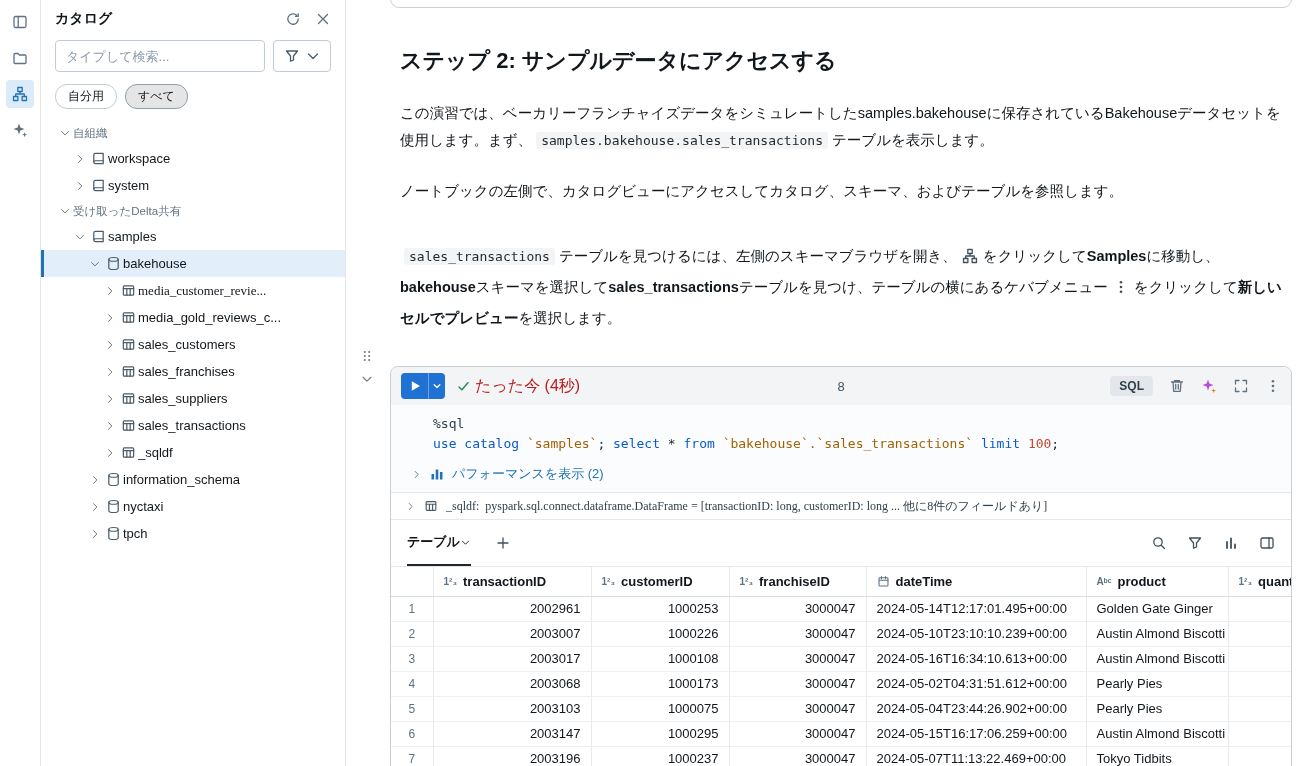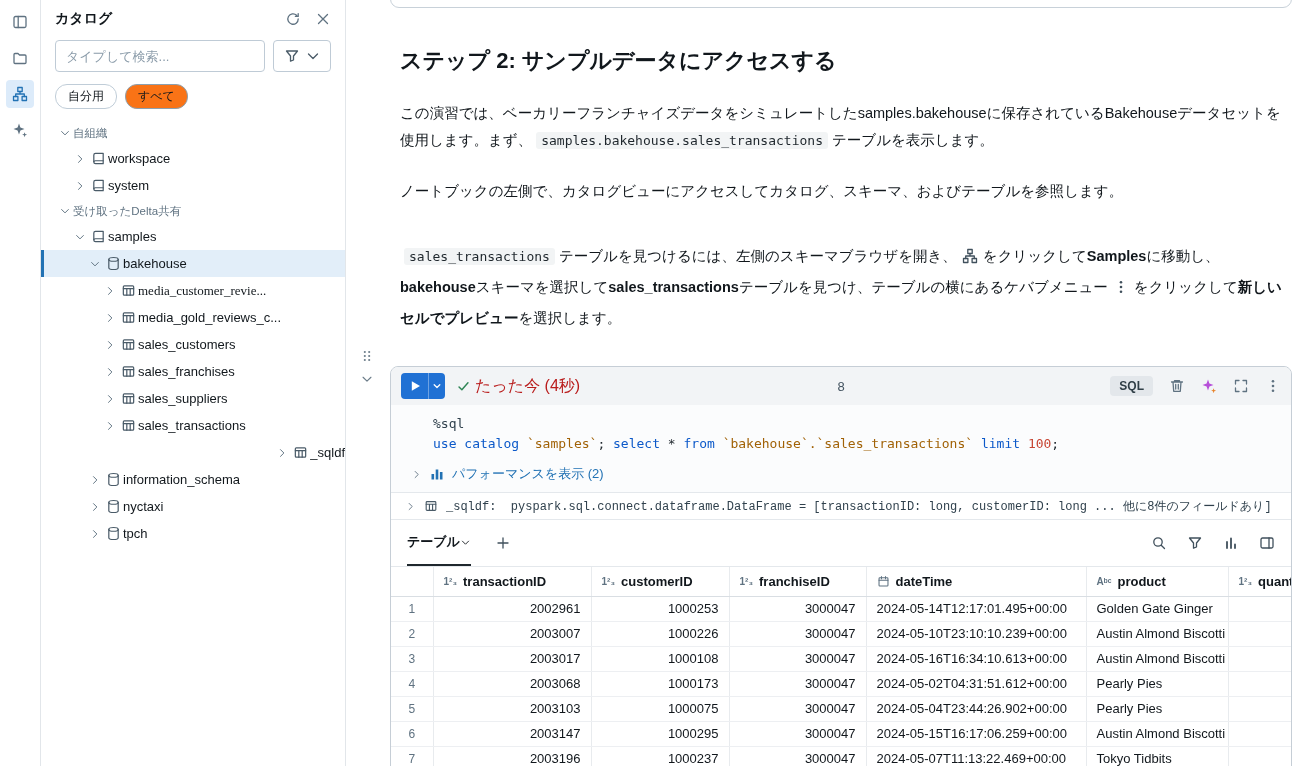--- a/index.html
+++ b/index.html
@@ -23,21 +23,21 @@
   .catalog-panel { width:305px; border-right:1px solid var(--border); flex:none; padding:10px 14px 0 14px; overflow:hidden; background:#fff; }
   .panel-head { display:flex; align-items:center; }
   .panel-title { font-size:14px; font-weight:700; flex:1; }
   .panel-head .ic { color:var(--sub); margin-left:14px; cursor:pointer; }
   .search-row { display:flex; gap:8px; margin-top:12px; }
   .search-input { flex:1; height:32px; border:1px solid #BFCBD6; border-radius:4px; padding:0 10px; font-size:13px; color:var(--txt); font-family:inherit; outline:none; }
   .search-input::placeholder { color:#8A9BA9; }
   .filter-btn { width:58px; height:32px; border:1px solid #BFCBD6; border-radius:4px; display:flex; align-items:center; justify-content:center; gap:5px; color:#4A5B68; cursor:pointer; background:#fff; }
   .pill-row { display:flex; gap:8px; margin-top:12px; }
   .pill { font-size:12px; padding:3px 12px; border-radius:12px; border:1px solid #C0CDD8; background:#fff; color:var(--txt); cursor:pointer; }
-  .pill.selected { background:#f97316; border-color:#8CA0AF; }
+  .pill.selected { background:#e5e5e5; border-color:#8CA0AF; }
   .tree { margin:12px -14px 0 -14px; font-size:13px; }
   .tree-row { display:flex; align-items:center; height:27px; cursor:pointer; white-space:nowrap; overflow:hidden; }
   .tree-row.section { height:24px; font-size:11.5px; color:var(--sub); }
   .tree-row .chev { width:16px; flex:none; color:var(--sub); display:inline-flex; }
   .tree-row .chev svg { width:12px; height:12px; }
   .tree-row .node-ic { width:20px; flex:none; color:#4A5B68; display:inline-flex; }
   .tree-row .node-ic svg { width:15px; height:15px; }
   .tree-row .lab { overflow:hidden; text-overflow:ellipsis; }
   .tree-row.selected { background:var(--selected); border-left:3px solid var(--accent); }
 
@@ -77,21 +77,21 @@
   .perf-row { display:flex; align-items:center; gap:7px; padding:7px 0 9px 20px; font-family:"Liberation Sans","DejaVu Sans",sans-serif; }
   .perf-row .chev { color:#5F7281; display:inline-flex; }
   .perf-row .chev svg { width:11px; height:11px; }
   .perf-row .chart { color:var(--accent); display:inline-flex; }
   .perf-link { font-size:13px; color:var(--link); text-decoration:none; cursor:pointer; }
   .sqldf-row { background:#fff; border-top:1px solid #E4E8EC; display:flex; align-items:center; gap:8px; height:27px; padding:0 14px; }
   .sqldf-row .chev { color:#5F7281; display:inline-flex; }
   .sqldf-row .chev svg { width:11px; height:11px; }
   .sqldf-row .tbl-ic { color:#4A5B68; display:inline-flex; }
   .sqldf-row .tbl-ic svg { width:14px; height:14px; }
-  .sqldf-text { font-family:Liberation Mono, monospace; font-size:12px; color:#30414D; white-space:nowrap; overflow:hidden; }
+  .sqldf-text { font-family:Liberation Serif, serif; font-size:12px; color:#30414D; white-space:nowrap; overflow:hidden; }
 
   
   .results { background:#fff; border-top:1px solid #E4E8EC; }
   .res-tabs { height:46px; display:flex; align-items:stretch; padding:0 16px; }
   .res-tab { display:flex; align-items:center; font-size:13px; font-weight:600; color:var(--txt); border-bottom:2px solid #1F272D; cursor:pointer; }
   .res-tab .ic svg { width:11px; height:11px; }
   .res-add { display:flex; align-items:center; margin-left:24px; color:#40505C; cursor:pointer; }
   .res-spacer { flex:1; }
   .res-actions { display:flex; align-items:center; gap:20px; color:#40505C; }
   .res-actions .ic { cursor:pointer; }
@@ -321,21 +321,21 @@
             </svg>
           </span>
           <span class="node-ic ic">
             <svg viewBox="0 0 16 16">
               <rect x="2.5" y="3" width="11" height="10" rx="1"></rect>
               <path d="M2.5 6h11M6.2 6v7M9.8 6v7"></path>
             </svg>
           </span>
           <span class="lab">sales_transactions</span>
         </div>
-        <div class="tree-row" style="padding-left: 61px; justify-content: flex-end;">
+        <div class="tree-row" style="padding-left: 61px;">
           <span class="chev ic">
             <svg viewBox="0 0 16 16">
               <path d="M6 3.5L10.5 8 6 12.5"></path>
             </svg>
           </span>
           <span class="node-ic ic">
             <svg viewBox="0 0 16 16">
               <rect x="2.5" y="3" width="11" height="10" rx="1"></rect>
               <path d="M2.5 6h11M6.2 6v7M9.8 6v7"></path>
             </svg>

